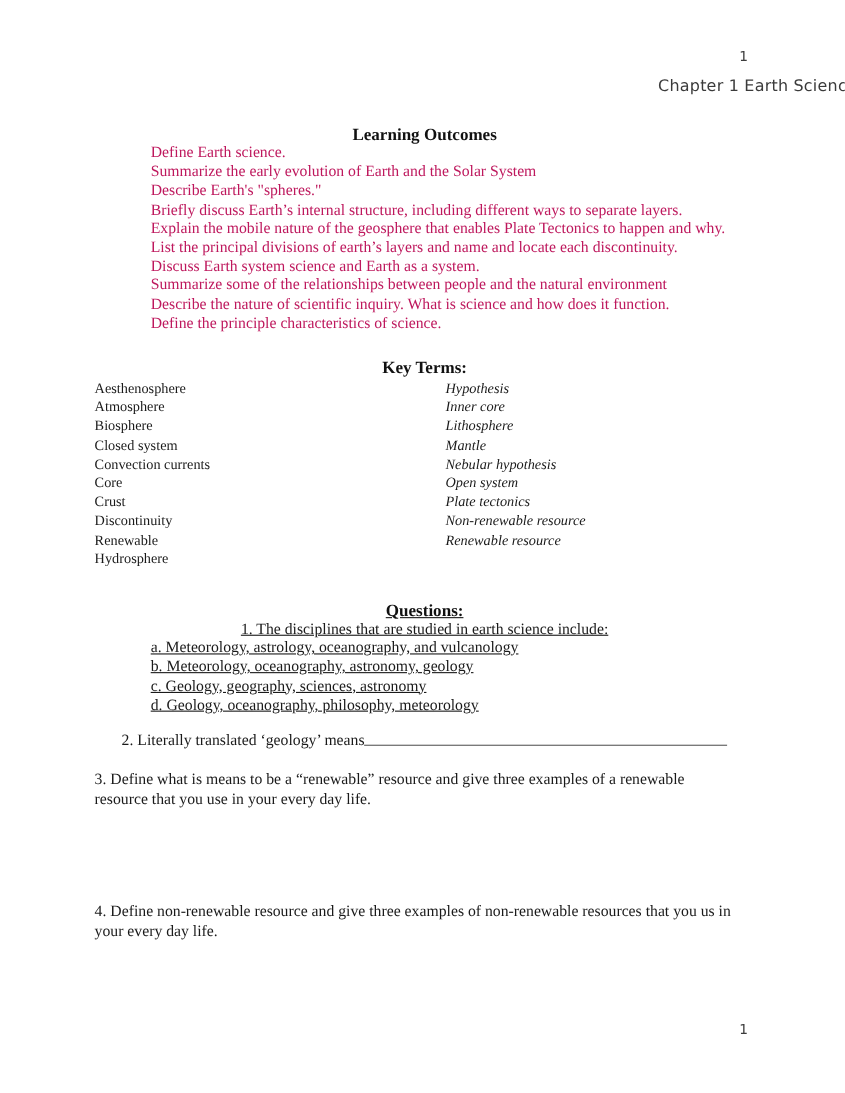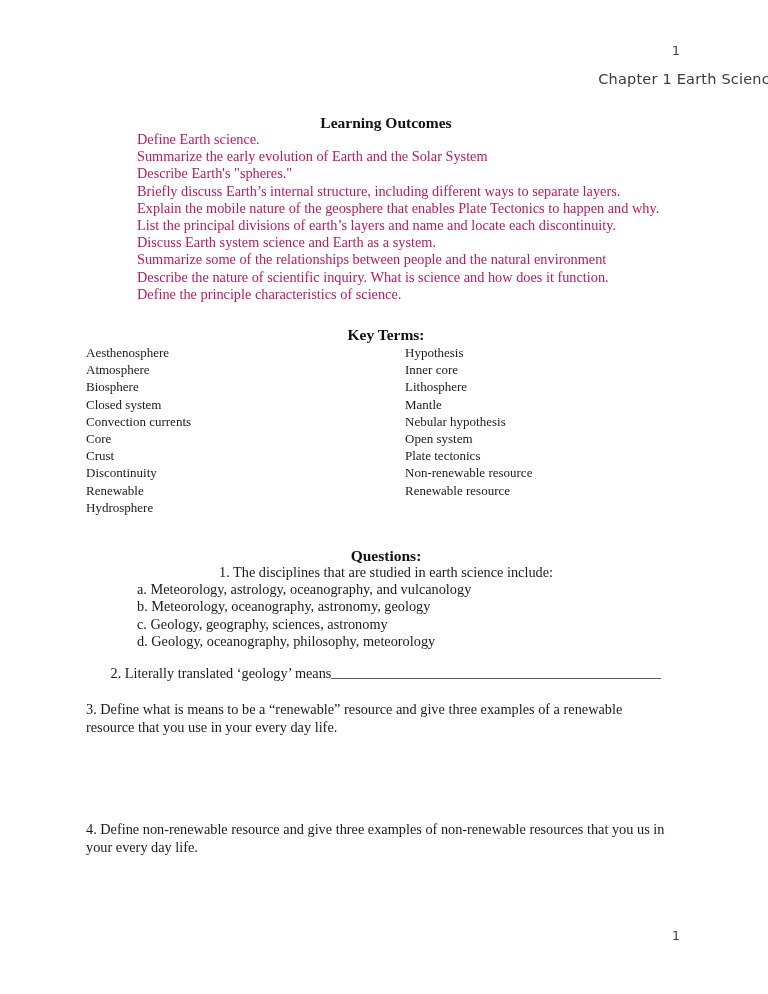--- a/index.html
+++ b/index.html
@@ -79,29 +79,29 @@
     margin-top: 1px;
   }
   .terms-col {
     position: absolute;
     top: 0;
     margin: 0;
     padding: 0;
     list-style: none;
   }
   .terms-col.left { left: 0; }
-  .terms-col.right { left: 319px; }
+  .terms-col.right { left: 319px; font-style: italic; }
   .terms-col li {
     font-size: 13px;
     line-height: 17.2px;
     white-space: nowrap;
   }
 
   
-  #questions-block { top: 547px; }
+  #questions-block { top: 547px; text-decoration: underline; }
   .q-stem {
     font-size: 14.3px;
     line-height: 17.2px;
     text-align: center;
   }
   .q-options {
     margin: 0;
     padding: 0;
     list-style: none;
   }

